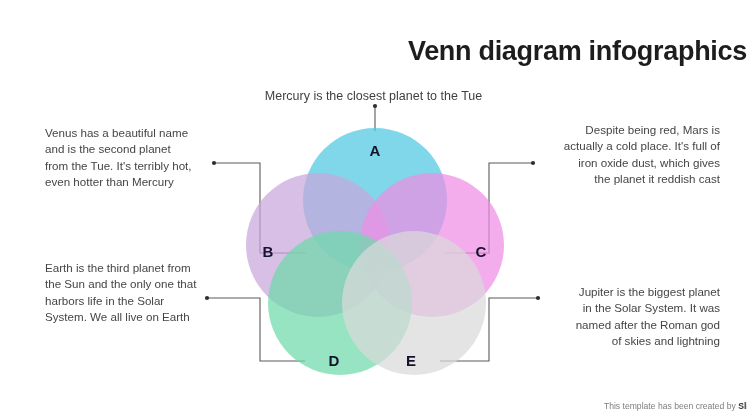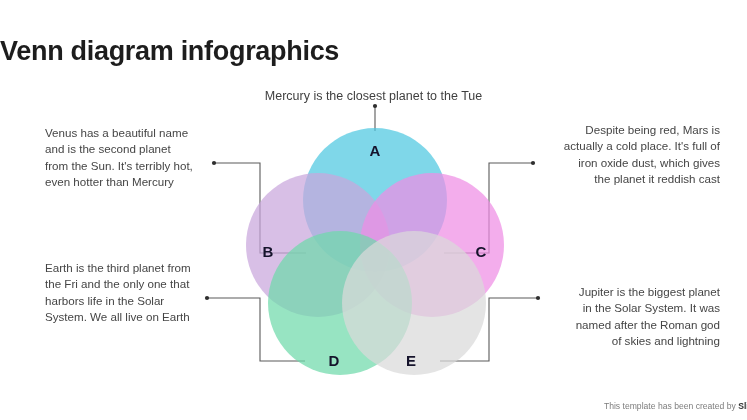--- a/index.html
+++ b/index.html
@@ -14,21 +14,21 @@
     overflow: hidden;
     font-family: "Liberation Sans", sans-serif;
     color: #3c3c3c;
   }
 
   #page-title {
     position: absolute;
     top: 36px;
     left: 0;
     width: 747px;
-    text-align: left;
+    text-align: right;
     font-size: 27px;
     font-weight: bold;
     letter-spacing: -0.3px;
     color: #1d1d1d;
   }
 
   #subtitle-mercury {
     position: absolute;
     top: 88px;
     left: 0;
@@ -80,22 +80,22 @@
   }
   #footer-credit b { color: #333; }
 </style>
 </head>
 <body>
 
 <div id="page-title">Venn diagram infographics</div>
 
 <div id="subtitle-mercury">Mercury is the closest planet to the Tue</div>
 
-<div class="callout left" id="callout-venus">Venus has a beautiful name and is the second planet from the Sun. It's terribly hot, even hotter than Mercury</div>
-<div class="callout left" id="callout-earth">Earth is the third planet from the Fri and the only one that harbors life in the Solar System. We all live on Earth</div>
+<div class="callout left" id="callout-venus">Venus has a beautiful name and is the second planet from the Tue. It's terribly hot, even hotter than Mercury</div>
+<div class="callout left" id="callout-earth">Earth is the third planet from the Sun and the only one that harbors life in the Solar System. We all live on Earth</div>
 <div class="callout right" id="callout-mars">Despite being red, Mars is actually a cold place. It's full of iron oxide dust, which gives the planet it reddish cast</div>
 <div class="callout right" id="callout-jupiter">Jupiter is the biggest planet in the Solar System. It was named after the Roman god of skies and lightning</div>
 
 <svg id="venn-svg" width="747" height="420" viewBox="0 0 747 420">
 
   <g>
 
     <g>
       <line x1="375" y1="106" x2="375" y2="131" stroke="#5a5a5a" stroke-width="1.1"></line>
       <circle cx="375" cy="106" r="2.1" fill="#2e2e2e"></circle>

